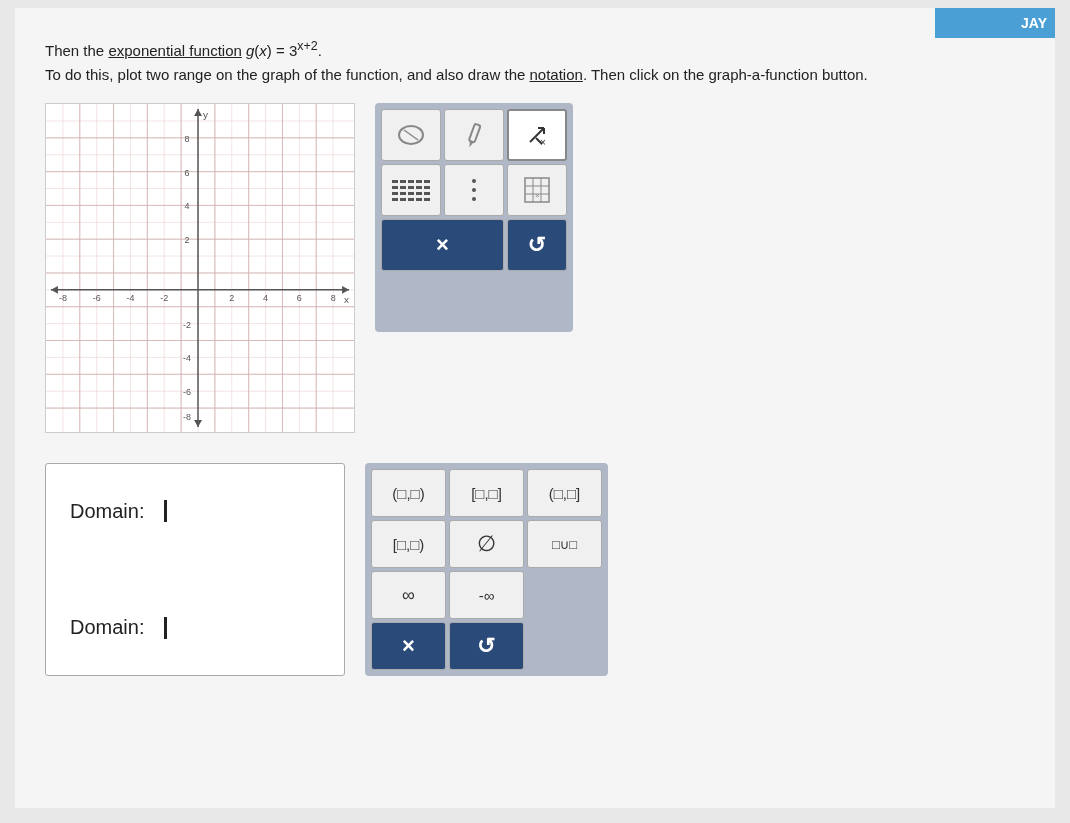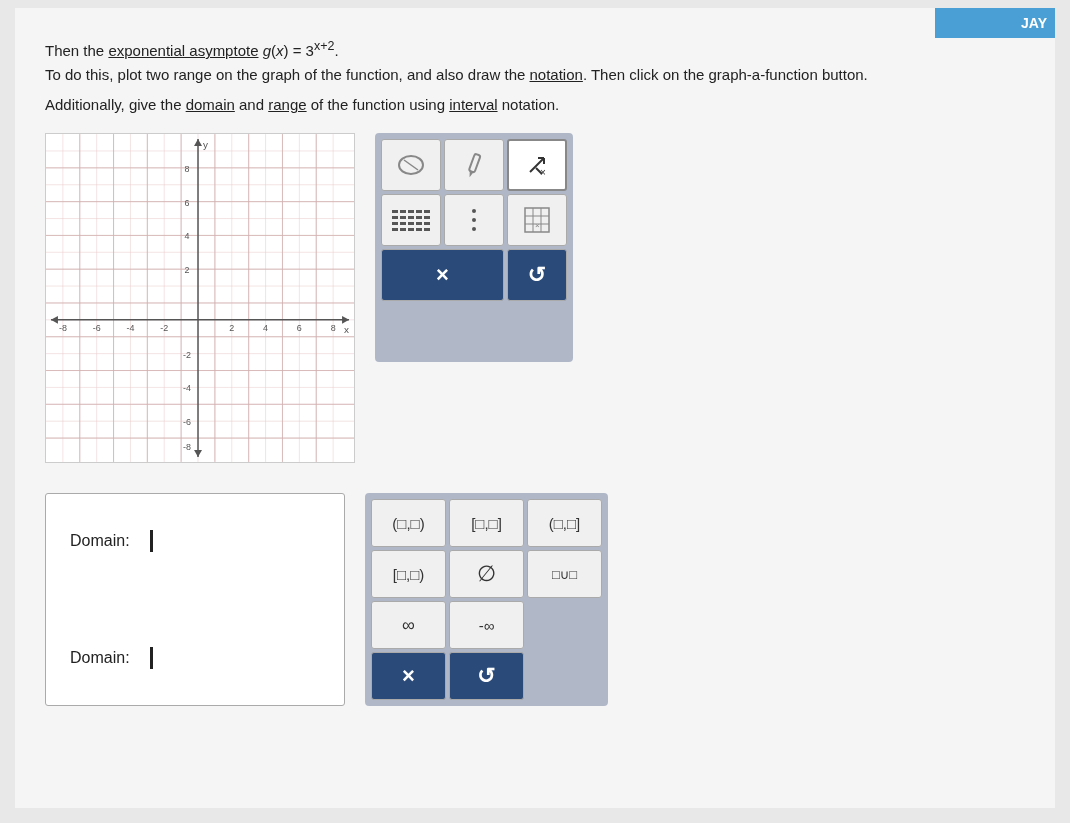--- a/index.html
+++ b/index.html
@@ -121,21 +121,21 @@
       border-radius: 3px;
       padding: 20px 24px;
       display: flex;
       flex-direction: column;
       justify-content: space-around;
     }
     .input-row {
       display: flex;
       align-items: center;
       gap: 16px;
-      font-size: 16px;
+      font-size: 20px;
       color: #222;
     }
     .input-cursor {
       width: 3px;
       height: 22px;
       background: #222;
       display: inline-block;
       margin-left: 4px;
     }
     
@@ -177,27 +177,24 @@
 <body>
 
 <div class="main-container">
 
   <div class="top-bar">
     <span class="top-bar-text">JAY</span>
   </div>
 
   <div class="instructions">
     <div>
-      <span>Then the </span><span class="underline">exponential asymptote</span><span> <span class="math-expr">g</span>(<span class="math-expr">x</span>) = 3<sup>x+2</sup>.</span>
+      <span>Then the </span><span class="underline">exponential function</span><span> <span class="math-expr">g</span>(<span class="math-expr">x</span>) = 3<sup>x+2</sup>.</span>
     </div>
     <div>
       <span>To do this, plot two range on the graph of the function, and also draw the </span><span class="underline">notation</span><span>. Then click on the graph-a-function button.</span>
-    </div>
-    <div style="margin-top:6px;">
-      <span>Additionally, give the </span><span class="underline">domain</span><span> and </span><span class="underline">range</span><span> of the function using </span><span class="underline">interval</span><span> notation.</span>
     </div>
   </div>
 
   <div class="content-area">
 
     <div class="graph-container">
       <svg class="graph-svg" viewBox="0 0 310 330">
 
         <rect width="310" height="330" fill="white"></rect>
 

